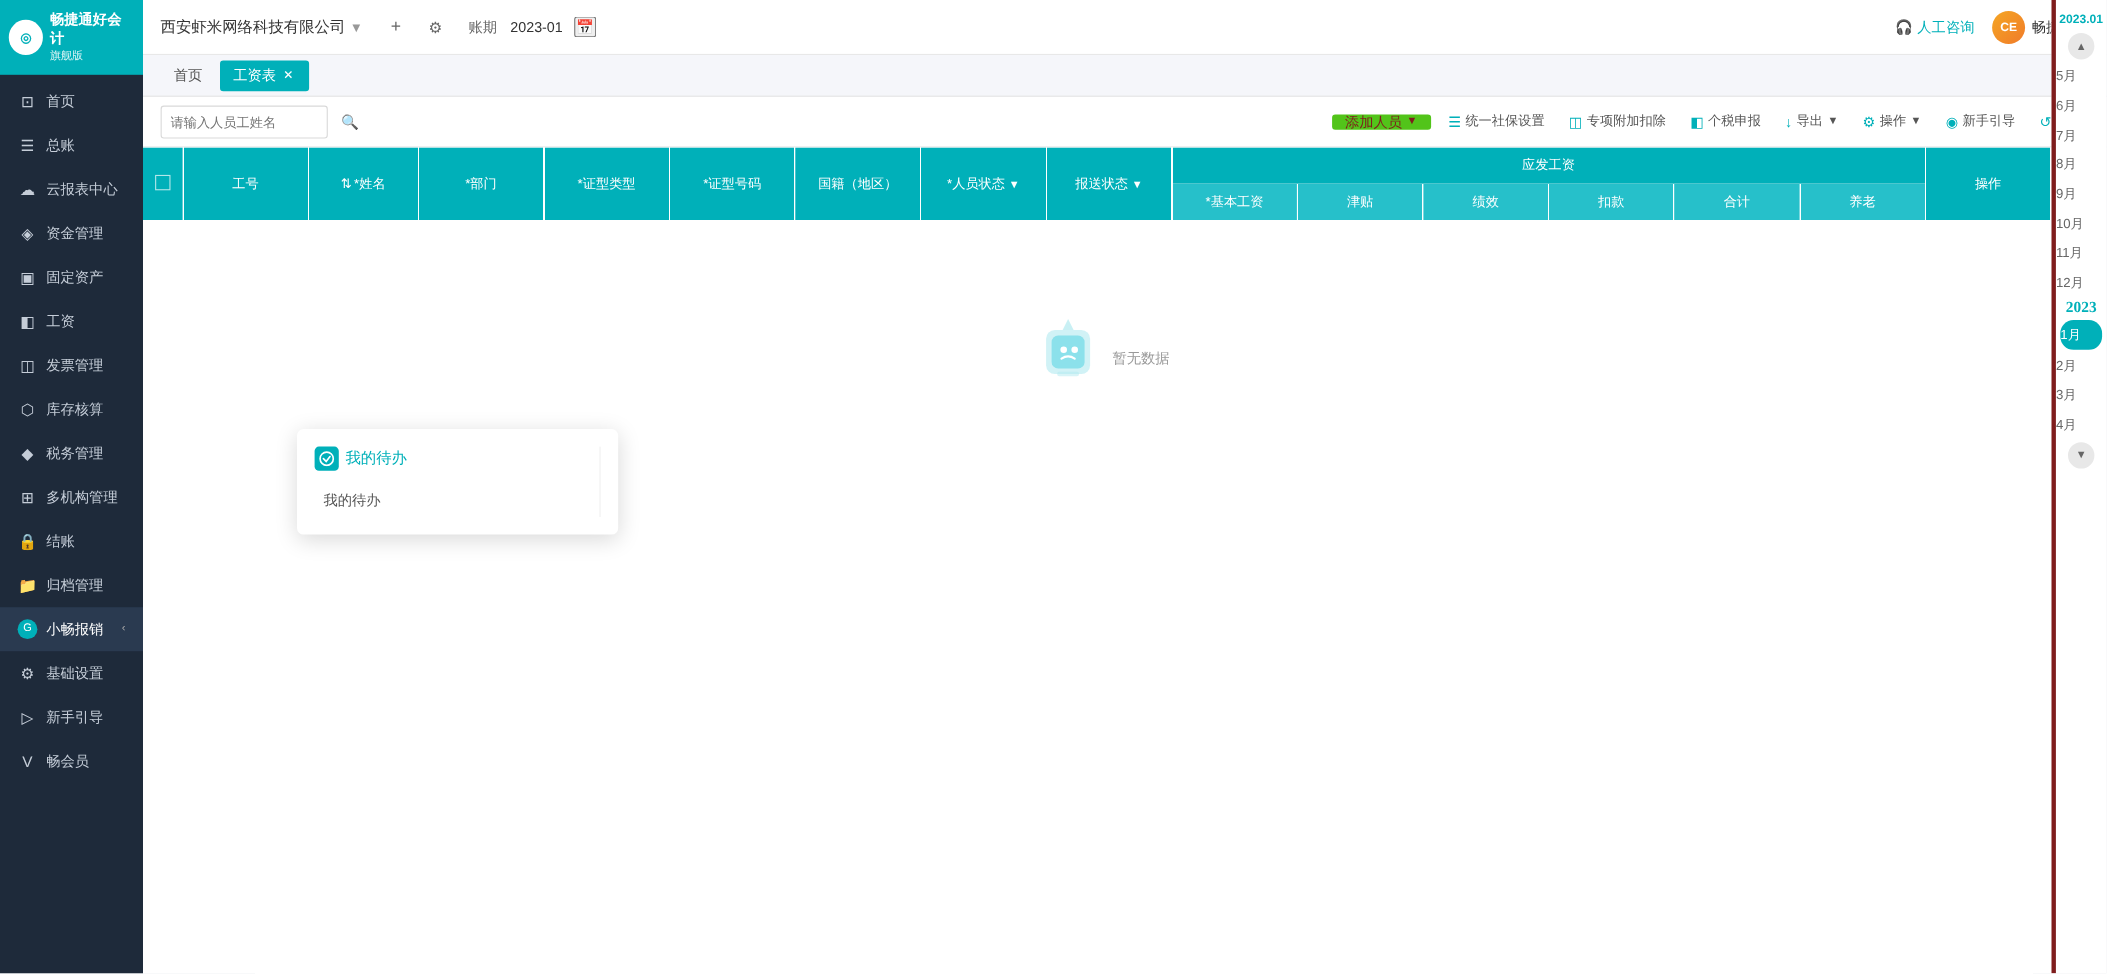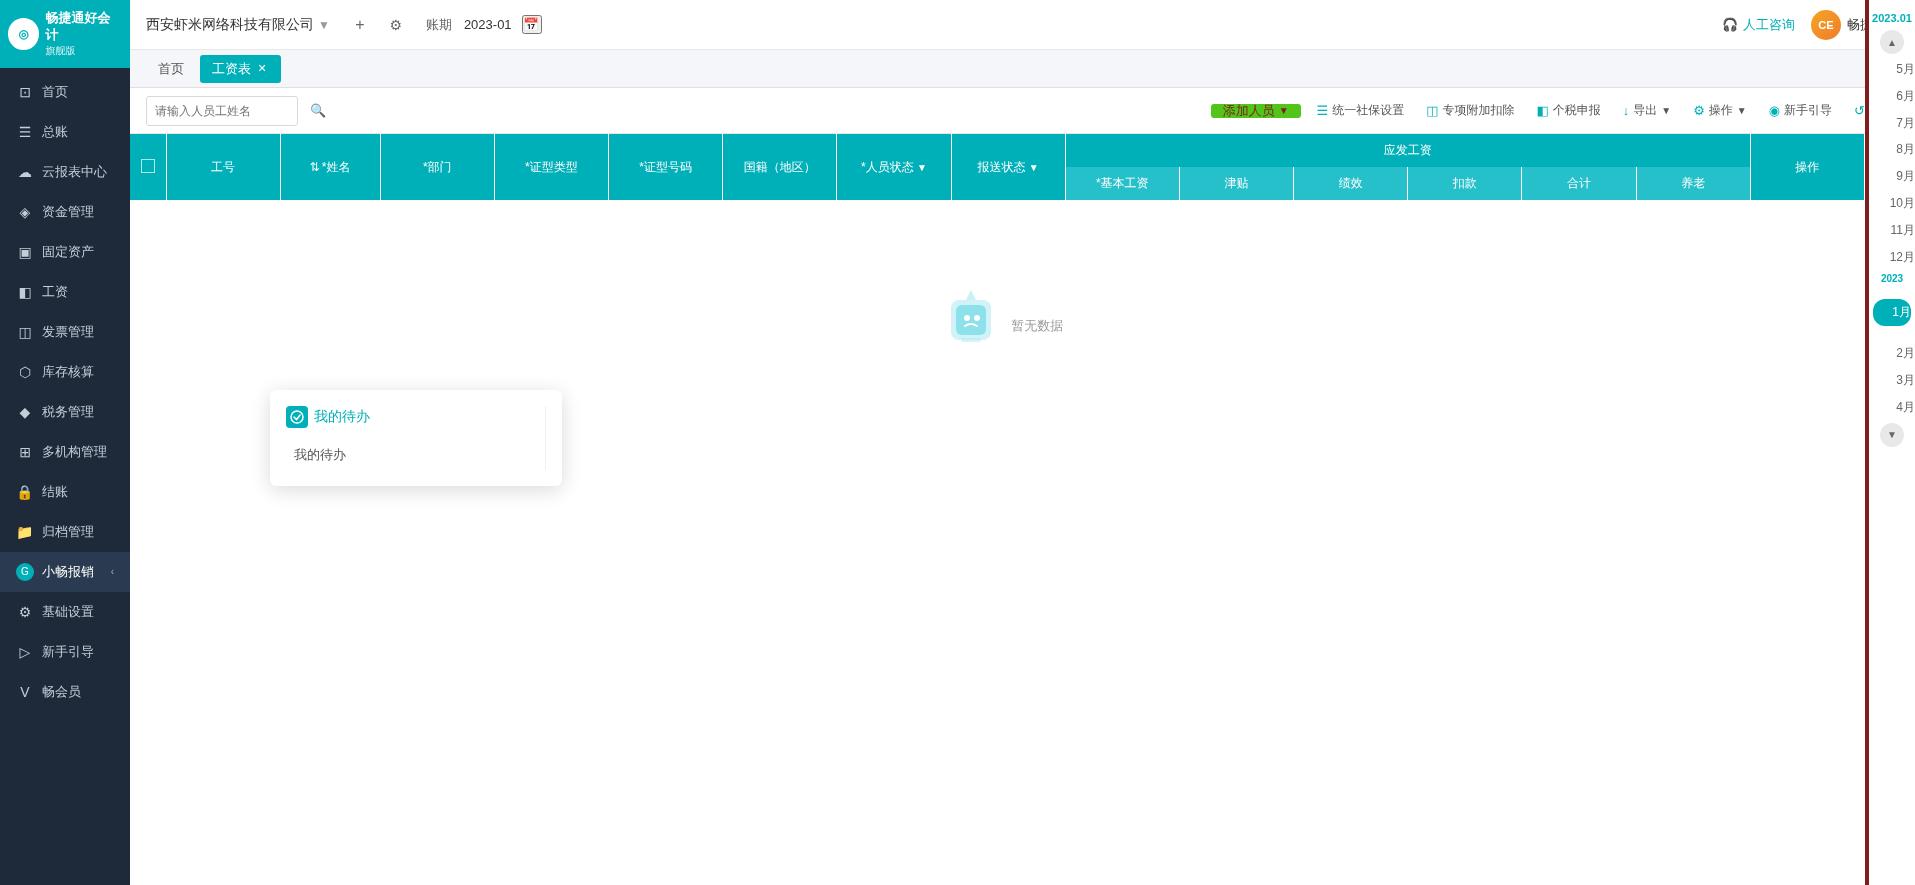--- a/index.html
+++ b/index.html
@@ -279,39 +279,40 @@
       border-radius: 50%;
       background: #e8e8e8;
       display: flex; align-items: center; justify-content: center;
       cursor: pointer;
       font-size: 10px;
       color: #666;
       margin: 2px 0;
     }
     .timeline-item {
       width: 100%;
-      text-align: right;
+      text-align: left;
       padding: 5px 0;
       font-size: 12px;
       color: #666;
       cursor: pointer;
       line-height: 1.4;
     }
     .timeline-item.current {
       background: #00b0b9;
       color: #fff;
       border-radius: 12px;
-      margin: 14px 4px;
+      margin: 1px 4px;
       width: calc(100% - 8px);
     }
     .timeline-year {
-      font-size: 10px;
+      font-size: 14px;
       color: #999;
       padding: 3px 0 1px;
       text-align: center;
+      font-family: Liberation Serif, serif;
     }
     .timeline-year.cyan { color: #00b0b9; font-weight: bold; }
 
     
     .dropdown-menu {
       position: absolute;
       left: 140px;
       top: 390px;
       background: #fff;
       border-radius: 6px;

